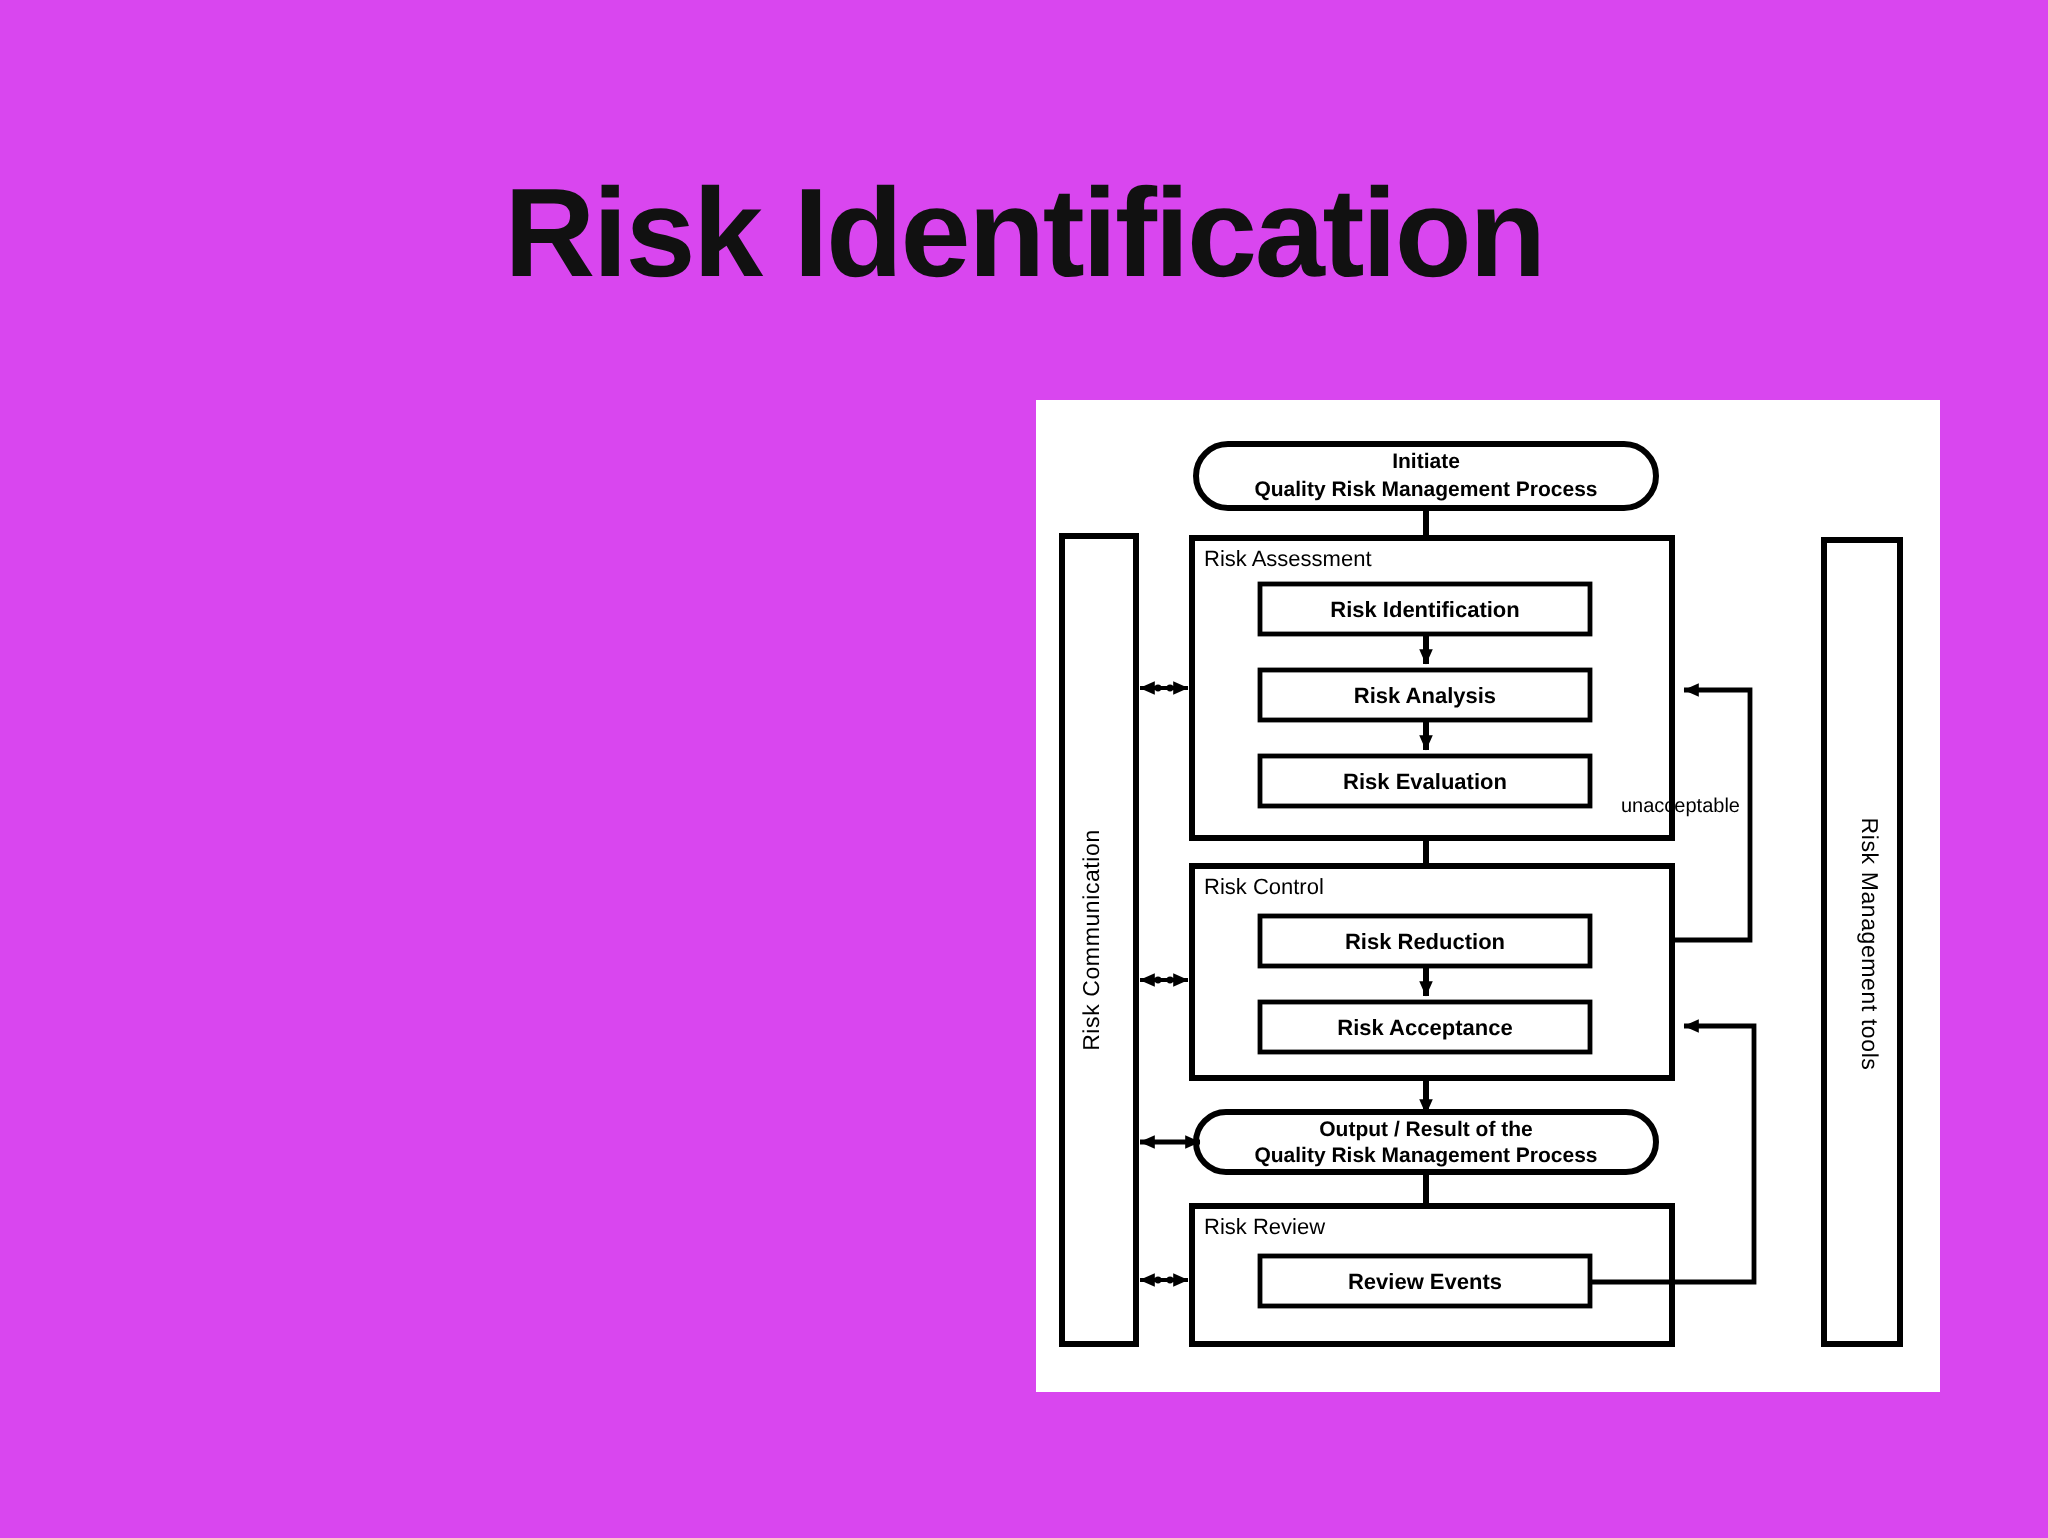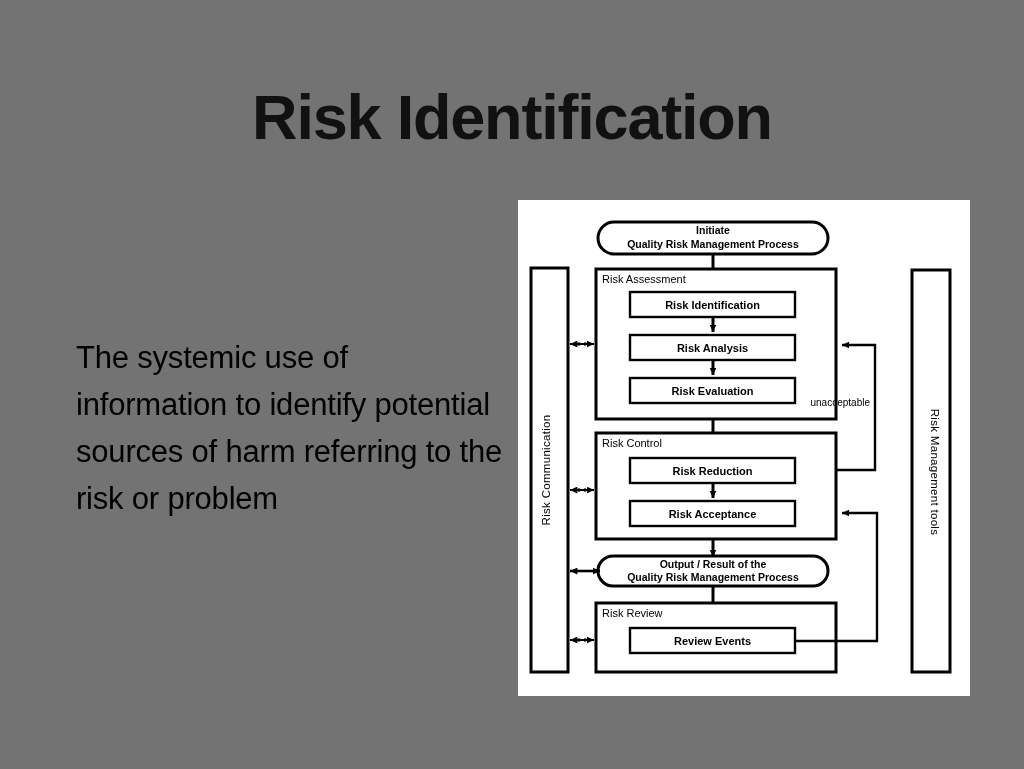--- a/index.html
+++ b/index.html
@@ -11,21 +11,21 @@
     width: 1024px;
     height: 769px;
     position: relative;
     overflow: hidden;
     font-family: "Liberation Sans", sans-serif;
     color: #000000;
   }
   .slide {
     position: absolute;
     inset: 0;
-    background: #737373;
+    background: #d946ef;
   }
   .slide-title {
     position: absolute;
     left: 0;
     top: 82px;
     width: 1024px;
     text-align: center;
     font-family: "Liberation Sans", sans-serif;
     font-weight: bold;
     font-size: 63px;
@@ -61,21 +61,20 @@
     fill: #000000;
   }
 </style>
 </head>
 <body>
 
 <div class="slide">
 
   <div class="slide-title">Risk Identification</div>
 
-  <div class="body-text">The systemic use of information to identify potential sources of harm referring to the risk or problem</div>
 
   <div class="diagram-wrap">
     <svg width="452" height="496" viewBox="0 0 452 496" xmlns="http://www.w3.org/2000/svg">
       <defs>
         <marker id="arrHead" markerWidth="9" markerHeight="9" refX="7.4" refY="3.4" orient="auto" markerUnits="userSpaceOnUse">
           <path d="M0,0 L7.6,3.4 L0,6.8 z" fill="#000"></path>
         </marker>
         <marker id="arrHeadStart" markerWidth="9" markerHeight="9" refX="0.2" refY="3.4" orient="auto" markerUnits="userSpaceOnUse">
           <path d="M7.6,0 L0,3.4 L7.6,6.8 z" fill="#000"></path>
         </marker>

